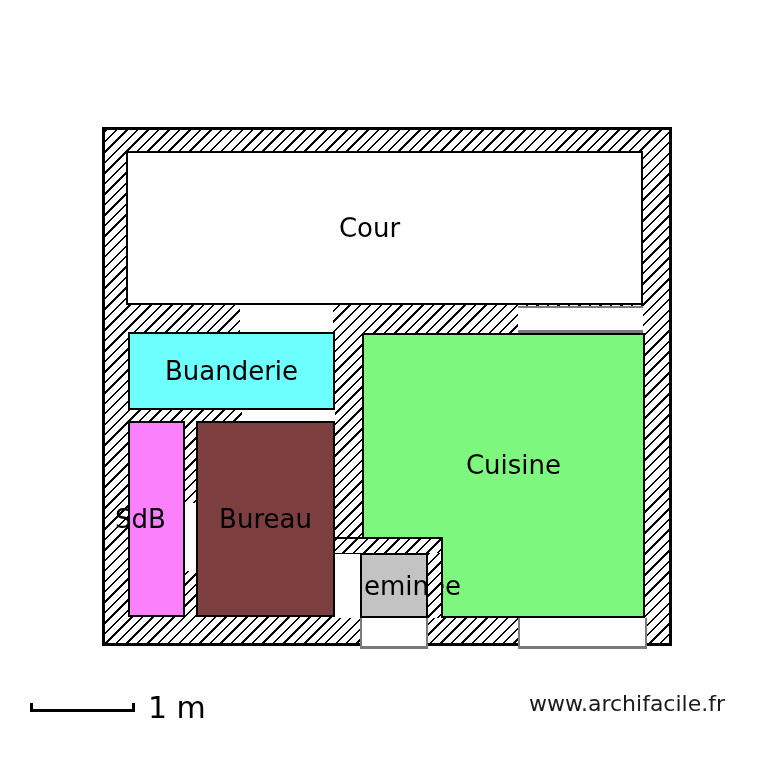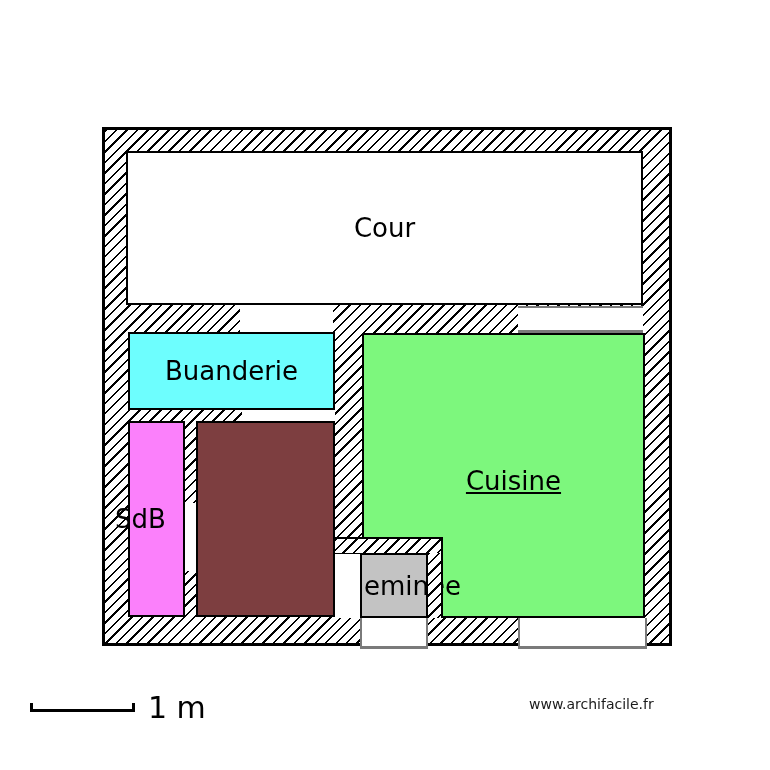--- a/index.html
+++ b/index.html
@@ -38,23 +38,24 @@
   <div class="abs room" style="left: 362px; top: 333px; width: 283px; height: 285px; background-color: rgb(125, 247, 125);"></div>
 
   <div class="abs hatch" style="left:335px;top:537px;width:108px;height:16px;border-top:2px solid #000;border-right:2px solid #000;"></div>
 
   <div class="abs room" style="left: 360px; top: 553px; width: 68px; height: 65px; background-color: rgb(195, 195, 195);"></div>
 
   <div class="abs" style="left:364px;top:571px;font-size:26px;line-height:30px;white-space:nowrap;">eminée</div>
 
   <div class="abs hatch" style="left:428px;top:553px;width:15px;height:65px;border-right:2px solid #000;"></div>
 
-  <div class="abs labelbox" style="left:126px;top:151px;width:517px;height:154px;">Cour</div>
+  <div class="abs labelbox" style="left:111px;top:151px;width:517px;height:154px;">Cour</div>
   <div class="abs labelbox" style="left:128px;top:332px;width:207px;height:78px;">Buanderie</div>
   <div class="abs labelbox" style="left:112px;top:421px;width:57px;height:196px;">SdB</div>
-  <div class="abs labelbox" style="left:382px;top:369px;width:263px;height:224px;text-decoration:underline;">Cuisine</div>
+  <div class="abs labelbox" style="left:196px;top:421px;width:139px;height:196px;">Bureau</div>
+  <div class="abs labelbox" style="left:382px;top:353px;width:263px;height:224px;">Cuisine</div>
 
   <div class="abs" style="left:30px;top:703px;width:105px;height:9px;border-left:3px solid #000;border-right:3px solid #000;border-bottom:3px solid #000;"></div>
   <div class="abs" style="left:148px;top:693px;font-size:30px;line-height:30px;">1 m</div>
 
-  <div class="abs" style="left:529px;top:690px;font-size:14px;line-height:28px;color:#1b1b1b;">www.archifacile.fr</div>
+  <div class="abs" style="left:529px;top:690px;font-size:22px;line-height:28px;color:#1b1b1b;">www.archifacile.fr</div>
 
 </div>
 
 </body></html>

